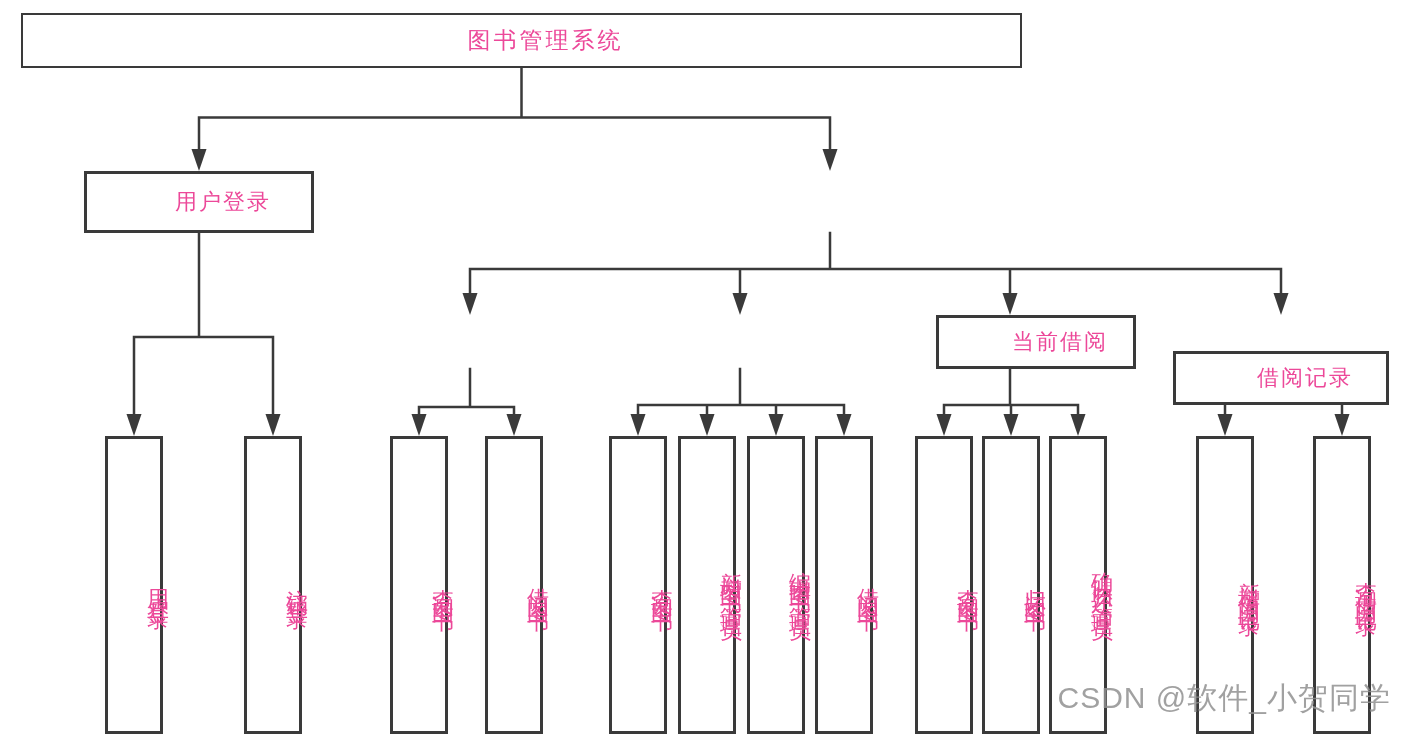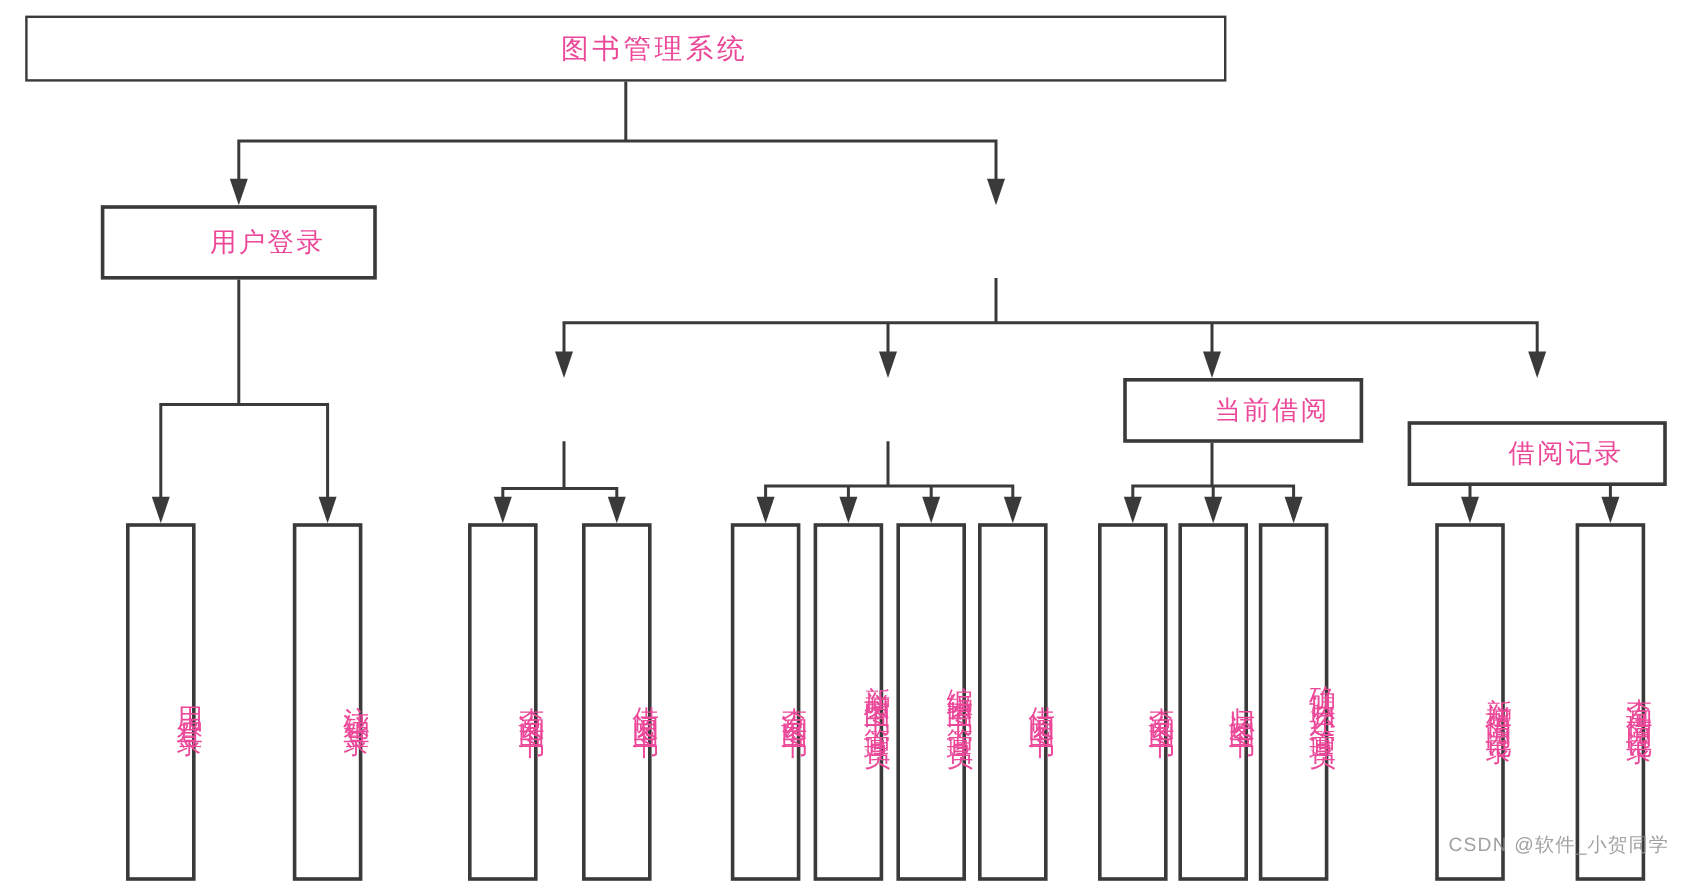--- a/index.html
+++ b/index.html
@@ -39,22 +39,22 @@
   .l3-c {left:936px; top:315px; width:200px; height:54px;}
   .l3-d {left:1173px;top:315px; width:216px; height:54px;margin-top:36px;}
   .leaf {top:436px;width:58px;height:298px;}
   .lf-1 {left:105px;}  .lf-2 {left:244px;}
   .lf-3 {left:390px;}  .lf-4 {left:485px;}
   .lf-5 {left:609px;}  .lf-6 {left:678px;}  .lf-7 {left:747px;}  .lf-8 {left:815px;}
   .lf-9 {left:915px;}  .lf-10{left:982px;}  .lf-11{left:1049px;}
   .lf-12{left:1196px;} .lf-13{left:1313px;}
   .watermark{
     position:absolute;
-    right:14px;top:694px;
-    font-size:16px;
+    right:14px;top:678px;
+    font-size:30px;
     color:rgba(145,145,145,0.85);
     letter-spacing:1px;
     z-index:5;
     white-space:nowrap;
   }
 </style>
 </head>
 <body>
 
 <div class="canvas">

